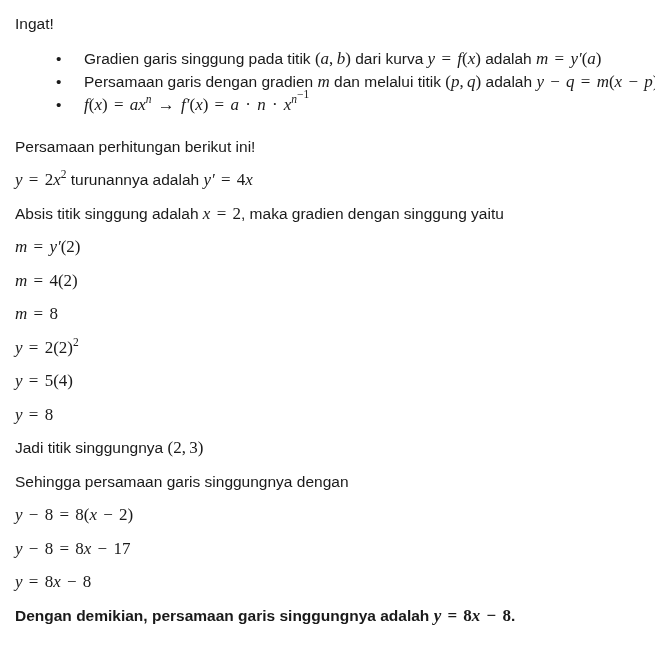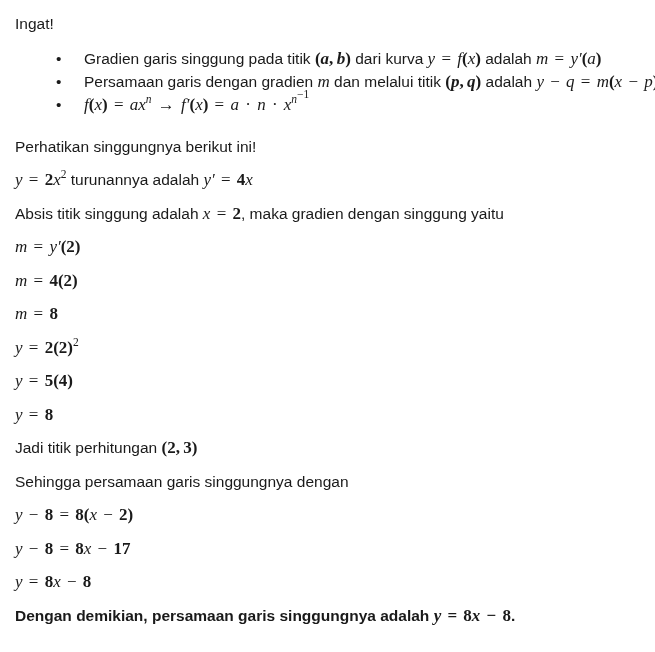--- a/index.html
+++ b/index.html
@@ -81,21 +81,20 @@
   
   .m {
     font-family: "Liberation Serif", serif;
     font-style: italic;
     font-size: 17px;
   }
   .mn {            
     font-family: "Liberation Serif", serif;
     font-style: normal;
     font-size: 17px;
-    font-weight: bold;
   }
   .op {            
     font-family: "Liberation Serif", serif;
     font-style: normal;
     font-size: 17px;
     padding: 0 2px;
   }
   .sup {
     font-family: "Liberation Serif", serif;
     font-style: italic;
@@ -138,21 +137,21 @@
 
     <li class="bullet-item">
       <span class="bullet-dot">•</span>
       <span class="m">f<span class="mn">(</span>x<span class="mn">)</span> <span class="op">=</span> ax<span class="sup">n</span> <span class="op">→</span> f′<span class="mn">(</span>x<span class="mn">)</span> <span class="op">=</span> a <span class="op">·</span> n <span class="op">·</span> x<span class="sup">n<span class="sup-n">−1</span></span></span>
     </li>
 
   </ul>
 
   <div class="body-block">
 
-    <div class="body-line">Perhatikan singgungnya berikut ini!</div>
+    <div class="body-line">Persamaan perhitungan berikut ini!</div>
 
     <div class="body-line eq-line">
       <span class="m">y <span class="op">=</span> <span class="mn">2</span>x<span class="sup-n">2</span></span><span> turunannya adalah </span><span class="m">y′ <span class="op">=</span> <span class="mn">4</span>x</span>
     </div>
 
     <div class="body-line">
       <span>Absis titik singgung adalah </span><span class="m">x <span class="op">=</span> <span class="mn">2</span></span><span>, maka gradien dengan singgung yaitu</span>
     </div>
 
     <div class="body-line eq-line">
@@ -174,21 +173,21 @@
 
     <div class="body-line eq-line">
       <span class="m">y <span class="op">=</span> <span class="mn">5(4)</span></span>
     </div>
 
     <div class="body-line eq-line">
       <span class="m">y <span class="op">=</span> <span class="mn">8</span></span>
     </div>
 
     <div class="body-line">
-      <span>Jadi titik perhitungan </span><span class="mn">(2, 3)</span>
+      <span>Jadi titik singgungnya </span><span class="mn">(2, 3)</span>
     </div>
 
     <div class="body-line">Sehingga persamaan garis singgungnya dengan</div>
 
     <div class="body-line eq-line">
       <span class="m">y <span class="op">−</span> <span class="mn">8</span> <span class="op">=</span> <span class="mn">8(</span>x <span class="op">−</span> <span class="mn">2)</span></span>
     </div>
 
     <div class="body-line eq-line">
       <span class="m">y <span class="op">−</span> <span class="mn">8</span> <span class="op">=</span> <span class="mn">8</span>x <span class="op">−</span> <span class="mn">17</span></span>

